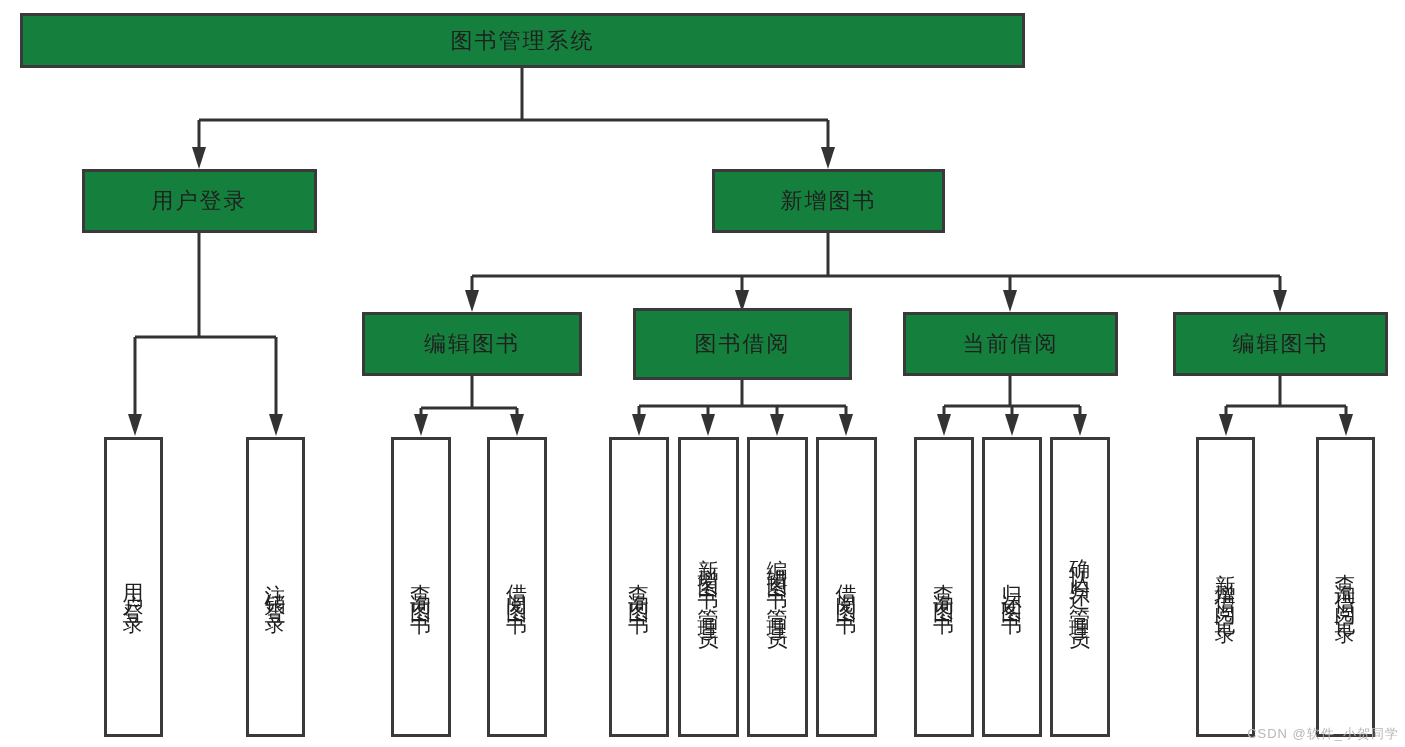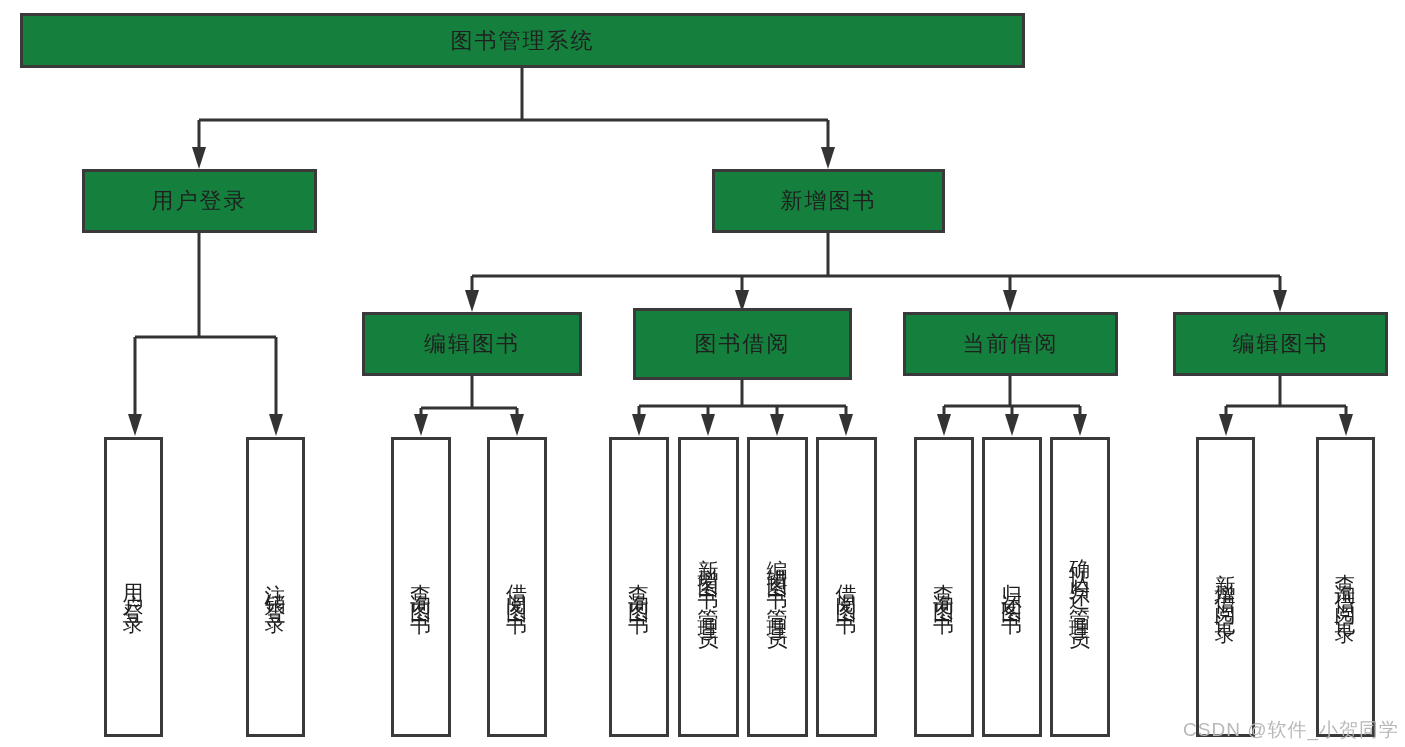--- a/index.html
+++ b/index.html
@@ -35,21 +35,21 @@
     writing-mode:vertical-rl;
     text-orientation:mixed;
     font-size:21px;
     letter-spacing:10px;
     line-height:1;
     white-space:nowrap;
   }
   #watermark{
     position:absolute;
     right:6px;bottom:4px;
-    font-size:19px;
+    font-size:13px;
     letter-spacing:1px;
     color:#b8b8b8;
     z-index:5;
   }
 </style>
 </head>
 <body>
 
 <div id="stage">
 

